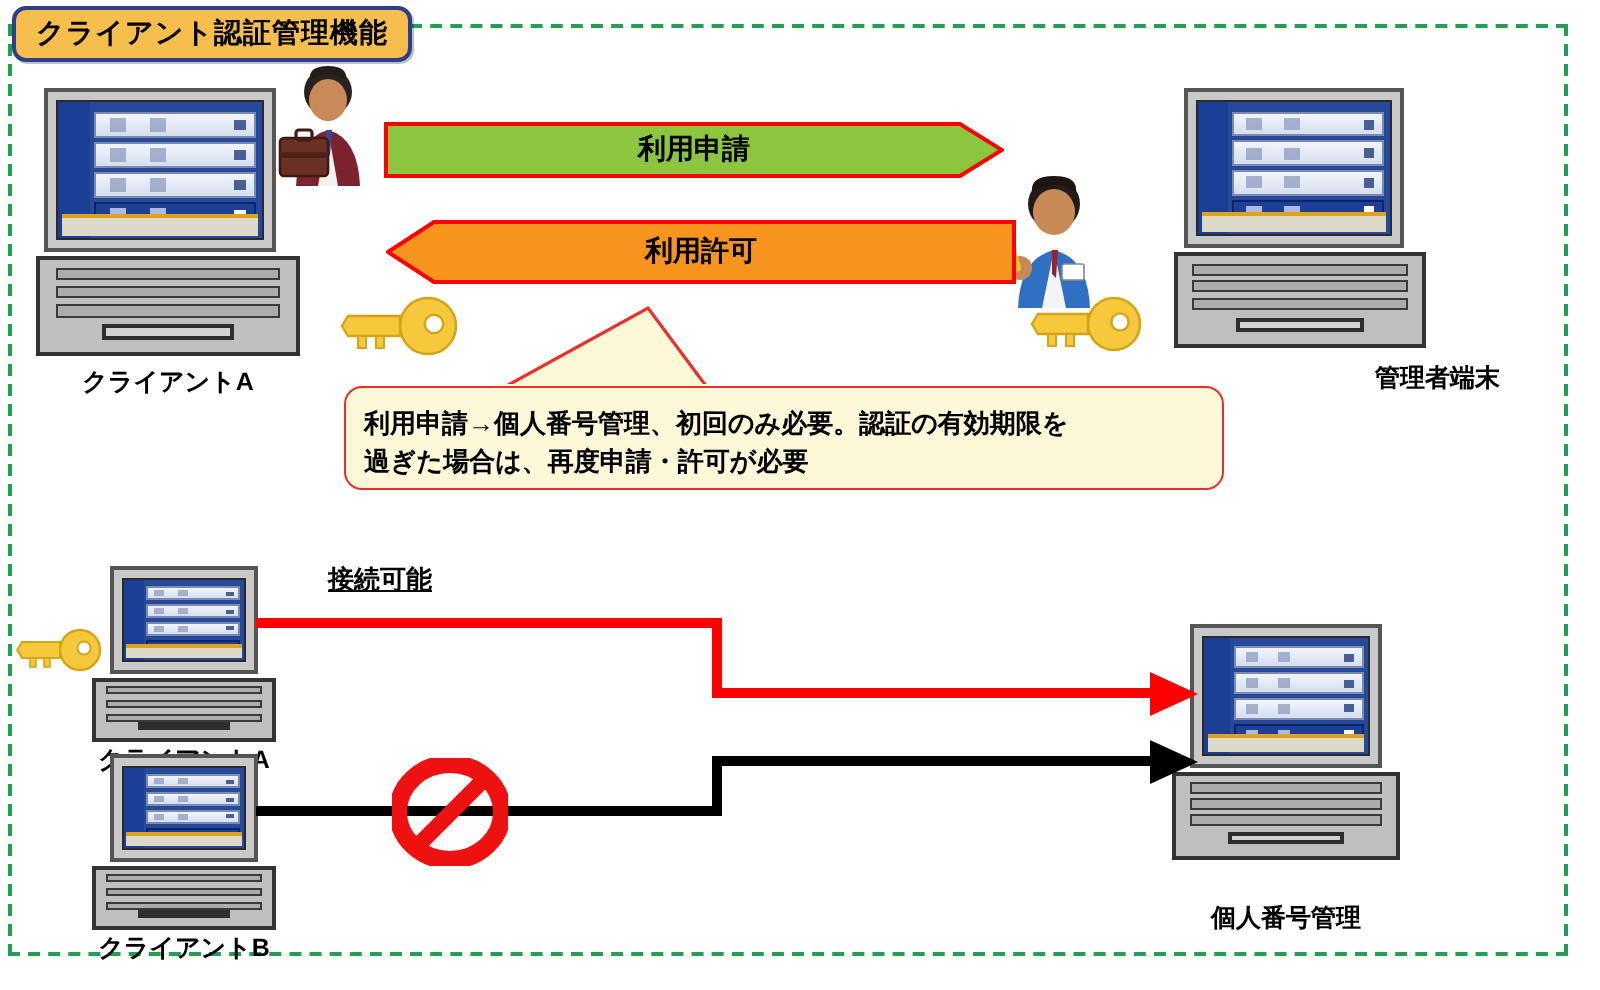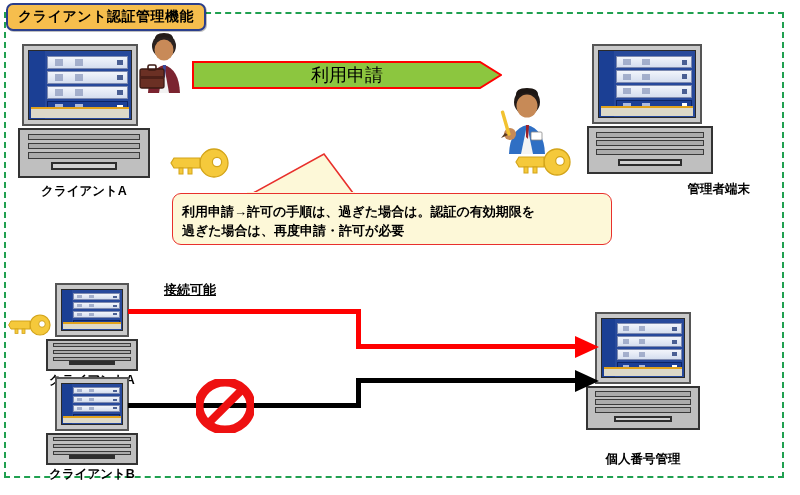--- a/index.html
+++ b/index.html
@@ -36,21 +36,21 @@
   .lt-row.hl .ar{background:#ffffff;}
   .lt-foot{position:absolute;left:2%;right:2%;bottom:2%;height:12%;background:#ddd9c8;
            border-top:2px solid #e0a21c;}
   .lt-base{position:absolute;background:#bfbfbf;border:2px solid #333;box-sizing:border-box;}
   .lt-base .slat{position:absolute;left:6%;right:6%;height:14%;background:#ababab;border:1px solid #3a3a3a;box-sizing:border-box;}
   .lt-pad{position:absolute;left:24%;right:24%;bottom:14%;height:16%;background:#d2d2d2;border:2px solid #2e2e2e;box-sizing:border-box;}
   .lt-label{position:absolute;text-align:center;font-weight:bold;font-size:12.5px;color:#000;line-height:15px;width:200px;}
 
   
   .ban{position:absolute;display:flex;align-items:center;justify-content:center;
-       font-weight:normal;font-size:18px;color:#000;}
+       font-weight:bold;font-size:14px;color:#000;}
   .ban .shape{position:absolute;inset:0;}
   .ban span{position:relative;z-index:2;}
 
   
   .callout{position:absolute;background:#fdf8d8;border:1.6px solid #e8302c;border-radius:9px;
      font-weight:bold;font-size:13px;color:#000;line-height:19px;padding:8px 9px;box-sizing:border-box;}
   .callout-tail{position:absolute;}
 
   
   .seg{position:absolute;}
@@ -199,29 +199,35 @@
     </svg>
   </div>
 
   <div class="ban" style="left:192px;top:61px;width:310px;height:28px;">
     <svg class="shape" viewBox="0 0 310 28" preserveAspectRatio="none">
       <polygon points="1,1 288,1 309,14 288,27 1,27" fill="#8cc63f" stroke="#ff0000" stroke-width="2"></polygon>
     </svg>
     <span>利用申請</span>
   </div>
 
+  <div class="ban" style="left:193px;top:109px;width:315px;height:34px;">
+    <svg class="shape" viewBox="0 0 315 34" preserveAspectRatio="none">
+      <polygon points="1,17 24,2 314,2 314,32 24,32" fill="#f7941e" stroke="#ff0000" stroke-width="2"></polygon>
+    </svg>
+    <span>利用許可</span>
+  </div>
 
   <div class="callout-tail" style="left:238px;top:152px;width:130px;height:46px;">
     <svg viewBox="0 0 130 46" width="130" height="46">
       <path d="M8 45 L86 2 L118 45 Z" fill="#fdf8d8" stroke="#e8302c" stroke-width="1.6"></path>
       <rect x="9" y="40" width="108" height="8" fill="#fdf8d8"></rect>
     </svg>
   </div>
   <div class="callout" style="left:172px;top:193px;width:440px;height:52px;">
-    <div>利用申請→許可の手順は、過ぎた場合は。認証の有効期限を</div>
+    <div>利用申請→個人番号管理、初回のみ必要。認証の有効期限を</div>
     <div>過ぎた場合は、再度申請・許可が必要</div>
   </div>
 
   <div class="laptop" style="left:55px;top:283px;">
     <div class="lt-lid" style="width:74px;height:54px;">
       <div class="lt-screen">
         <div class="lt-sidebar"></div>
         <div class="lt-rows">
           <div class="lt-row">
               <i class="sq"></i>

